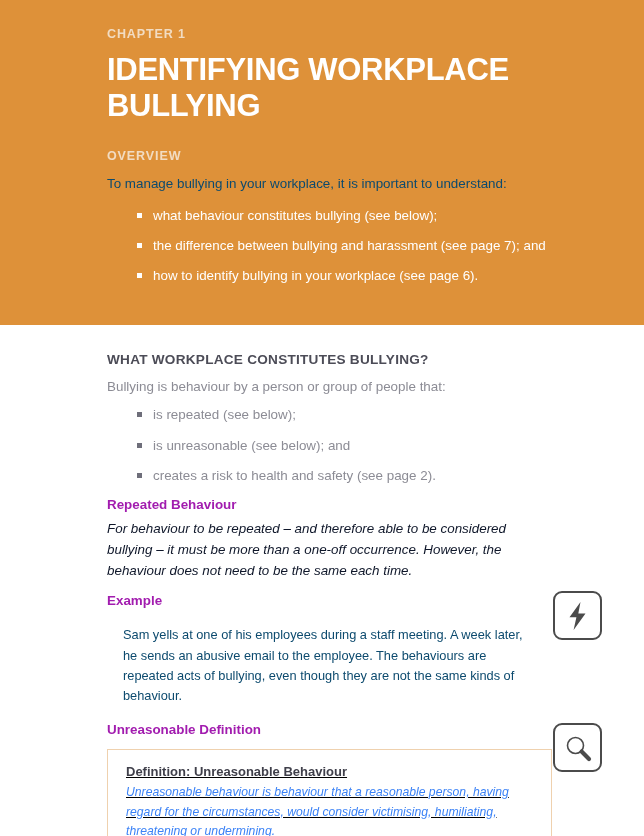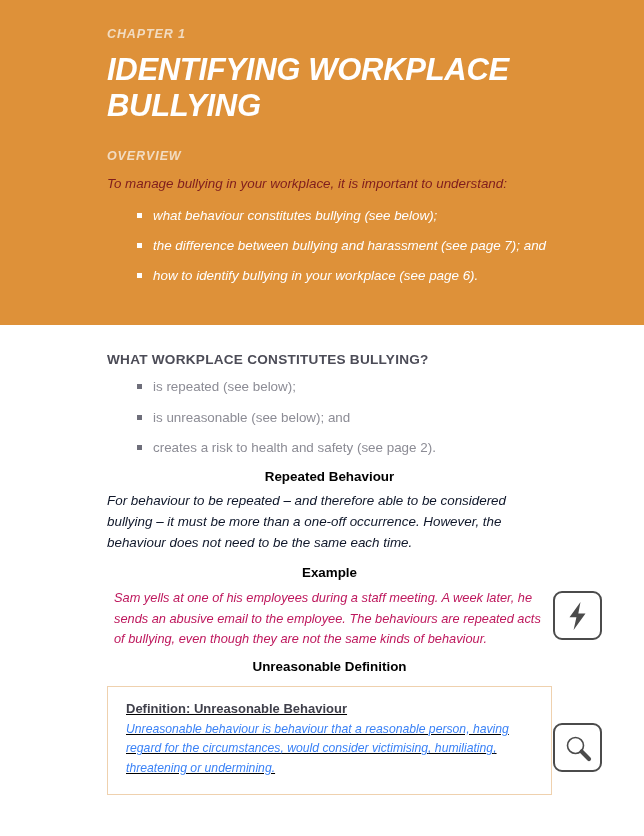--- a/index.html
+++ b/index.html
@@ -23,21 +23,20 @@
 
   
   .banner {
     position: absolute;
     left: 0;
     top: 0;
     width: 644px;
     height: 325px;
     background: #DE9139;
     box-sizing: border-box;
-    font-style: italic;
   }
   .banner-inner {
     position: absolute;
     left: 107px;
     top: 28px;
     width: 445px;
   }
   .chapter-label {
     font-size: 12.5px;
     font-weight: bold;
@@ -58,21 +57,21 @@
   .overview-label {
     font-size: 12.5px;
     font-weight: bold;
     letter-spacing: 0.9px;
     color: #F2DCC2;
     margin: 14px 0 11px 0;
     line-height: 1.1;
   }
   .overview-intro {
     font-size: 13.4px;
-    color: #7f1d1d;
+    color: #0c4a6e;
     line-height: 1.45;
     margin: 0 0 12px 0;
   }
   ul.banner-list {
     list-style: none;
     margin: 0;
     padding: 0;
   }
   ul.banner-list li {
     position: relative;
@@ -129,38 +128,36 @@
     position: absolute;
     left: 30px;
     top: 7px;
     width: 5px;
     height: 5px;
     background: #6E6E7A;
   }
   h3.sub-heading {
     font-size: 13.4px;
     font-weight: bold;
-    color: #000000;
+    color: #a21caf;
     margin: 10px 0 5px 0;
     line-height: 1.2;
-    text-align: center;
   }
   .para {
     font-size: 13.4px;
     color: #0f172a;
     line-height: 1.58;
     margin: 0 0 12px 0;
     font-style: italic;
   }
   .para-italic {
     font-size: 12.8px;
-    color: #be185d;
+    color: #0c4a6e;
     line-height: 1.58;
-    font-style: italic;
-    margin: 7px;
+    margin: 16px;
   }
 
   
   .definition-box {
     margin-top: 11px;
     border: 1.5px solid #EFD1AE;
     background: #FFFFFF;
     padding: 14px 16px 15px 18px;
     box-sizing: border-box;
     width: 445px;
@@ -225,20 +222,21 @@
           <span>how to identify bullying in your workplace (see page 6).</span>
         </li>
       </ul>
     </div>
   </div>
 
   <div class="content">
 
     <h2 class="section-heading">WHAT WORKPLACE CONSTITUTES BULLYING?</h2>
 
+    <p class="body-text">Bullying is behaviour by a person or group of people that:</p>
 
     <ul class="body-list">
       <li>
         <span class="sq"></span>
         <span>is repeated (see below);</span>
       </li>
       <li>
         <span class="sq"></span>
         <span>is unreasonable (see below); and</span>
       </li>

